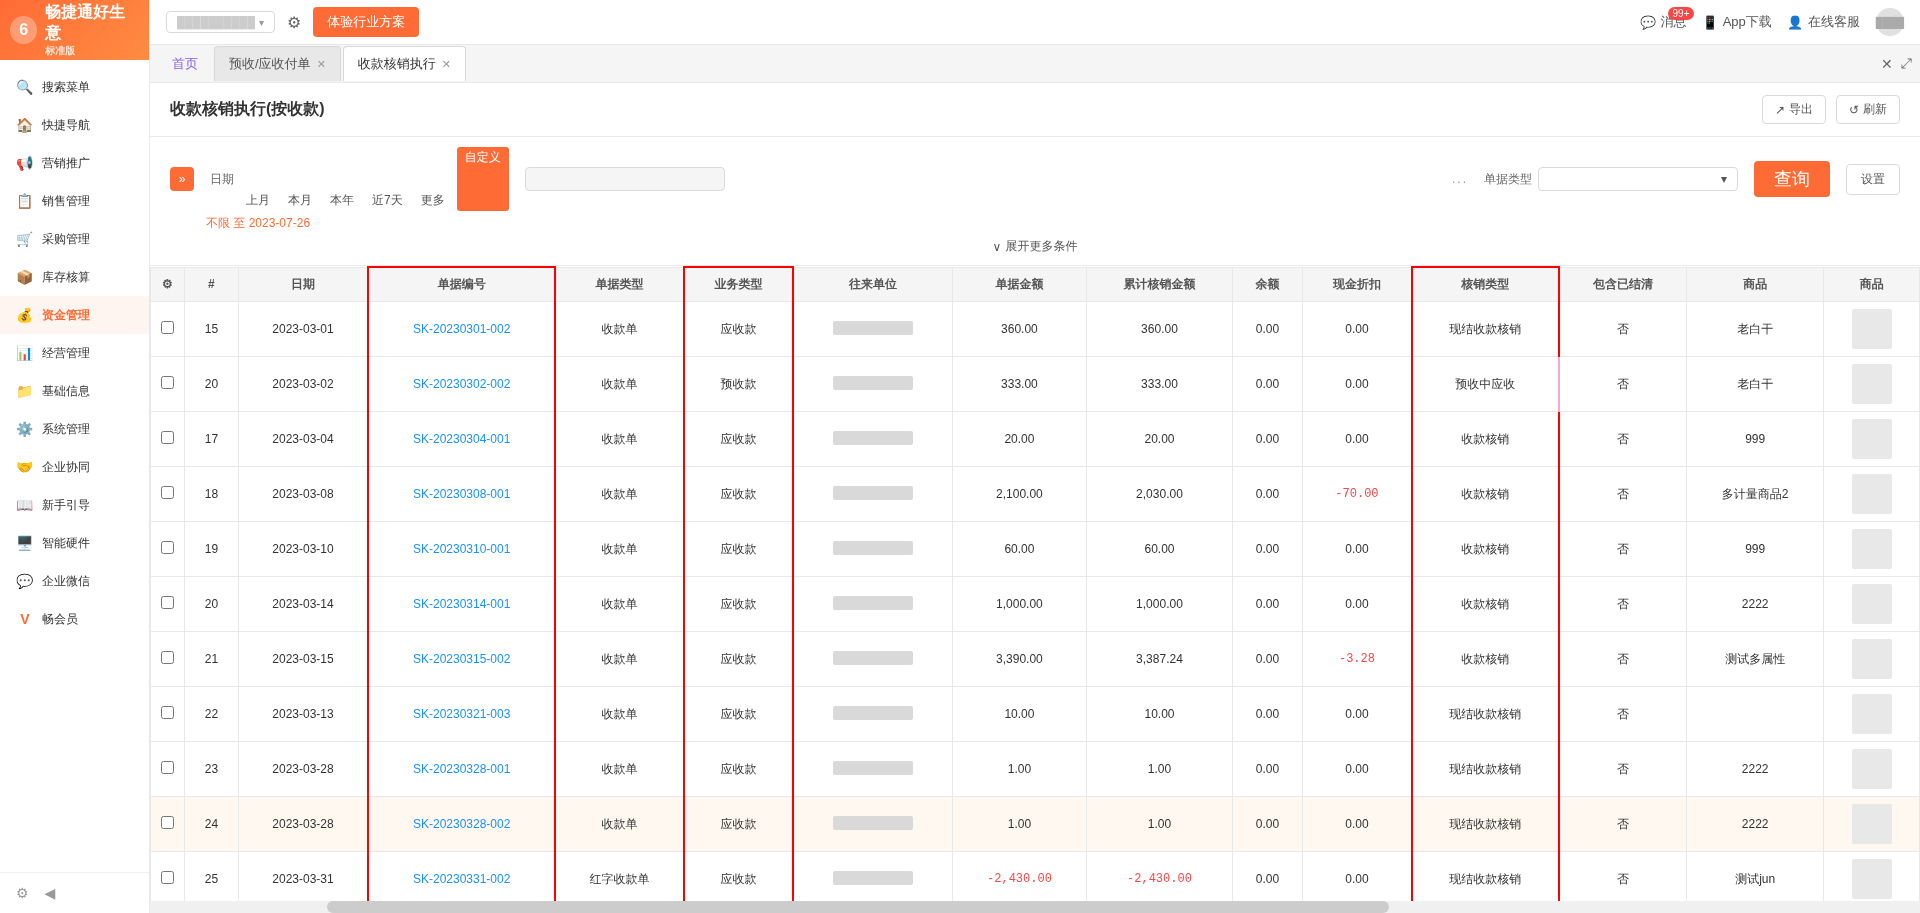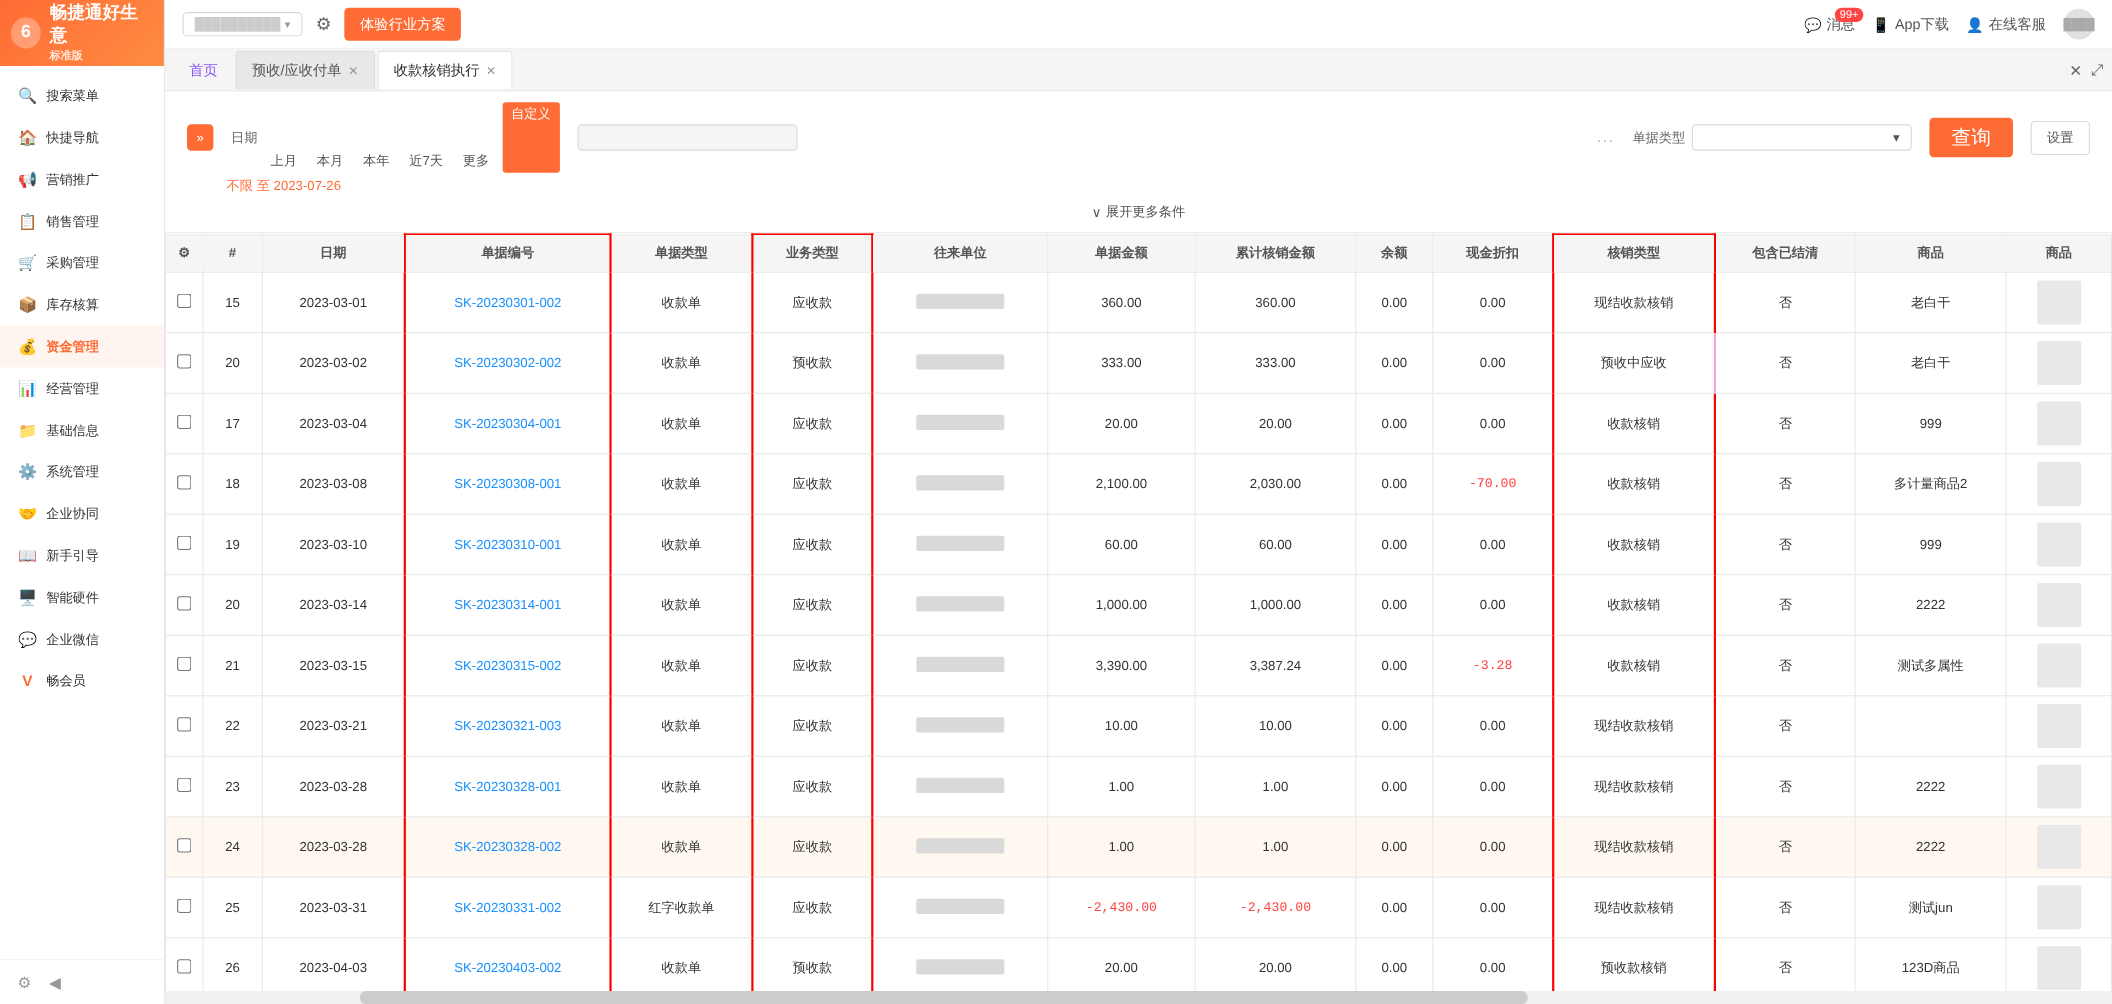--- a/index.html
+++ b/index.html
@@ -205,20 +205,33 @@
       <span class="tab-close">✕</span>
     </div>
     <div class="tabbar-actions">
       <button class="tabbar-action-btn">✕</button>
       <button class="tabbar-action-btn">⤢</button>
     </div>
   </div>
 
   <div class="content-area">
 
+    <div class="page-header">
+      <div class="page-title">收款核销执行(按收款)</div>
+      <div class="page-actions">
+        <button class="btn-outline">
+          <span>↗</span>
+          <span>导出</span>
+        </button>
+        <button class="btn-outline">
+          <span>↺</span>
+          <span>刷新</span>
+        </button>
+      </div>
+    </div>
 
     <div class="filter-bar">
       <div class="filter-row">
         <div class="filter-toggle">
           <span>»</span>
         </div>
         <div class="filter-item">
           <span class="filter-label">日期</span>
           <div class="filter-date-options">
             <span class="filter-date-btn">上月</span>
@@ -389,21 +402,21 @@
     <td>0.00</td>
     <td class="text-red">-3.28</td>
     <td style="border-left:2px solid #ff0000; border-right:2px solid #ff0000; ">收款核销</td>
     <td>否</td>
     <td>测试多属性</td>
     <td><span style="display:inline-block;width:40px;height:40px;background:#e8e8e8;border-radius:2px;vertical-align:middle;"></span></td>
   </tr>
             <tr>
     <td><input type="checkbox" style="cursor: pointer;"></td>
     <td>22</td>
-    <td>2023-03-21</td>
+    <td>2023-03-13</td>
     <td style="border-left:2px solid #ff0000; border-right:2px solid #ff0000; "><a href="#">SK-20230321-003</a></td>
     <td>收款单</td>
     <td style="border-left:2px solid #ff0000; border-right:2px solid #ff0000; ">应收款</td>
     <td><span class="blurred"></span></td>
     <td class="">10.00</td>
     <td class="">10.00</td>
     <td>0.00</td>
     <td class="">0.00</td>
     <td style="border-left:2px solid #ff0000; border-right:2px solid #ff0000; ">现结收款核销</td>
     <td>否</td>

